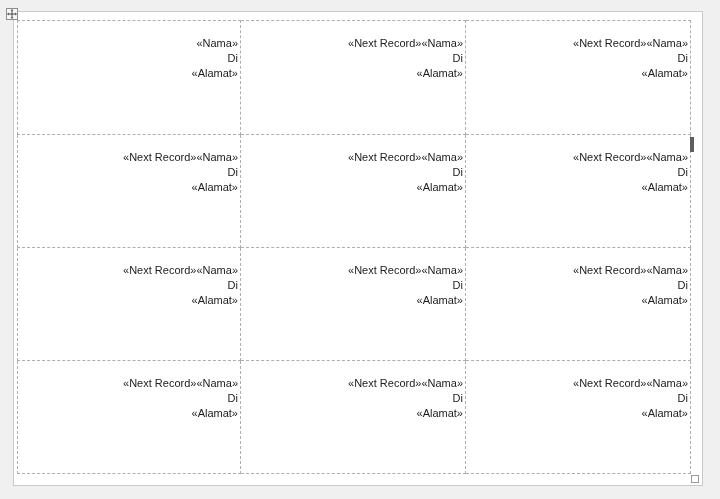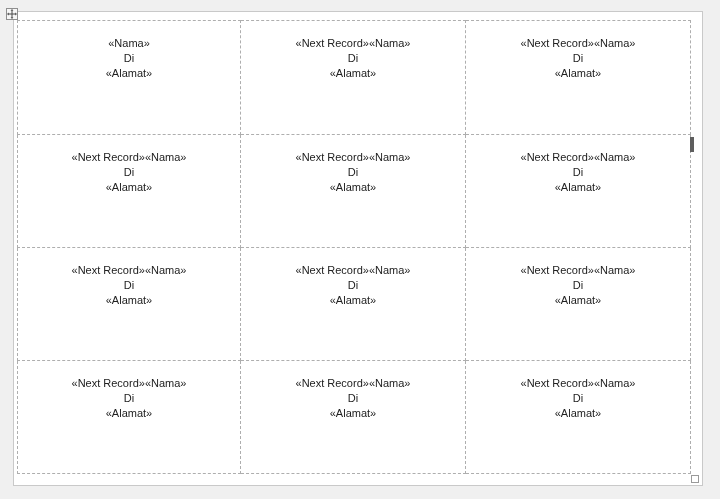--- a/index.html
+++ b/index.html
@@ -23,21 +23,21 @@
     left:3px; top:8px;
     width:673px;
     border-collapse:collapse;
     table-layout:fixed;
   }
   table.label-table td {
     border:1px dashed #aeaeae;
     box-sizing:border-box;
     height:113px;
     vertical-align:top;
-    text-align:center;
+    text-align:right;
     padding:15px 2px 0 2px;
     font-size:11px;
     line-height:15px;
     color:#212121;
     overflow:hidden;
   }
   table.label-table tr.first-row td { height:114px; }
   .merge-line { display:block; white-space:nowrap; }
   .move-handle {
     position:absolute;

